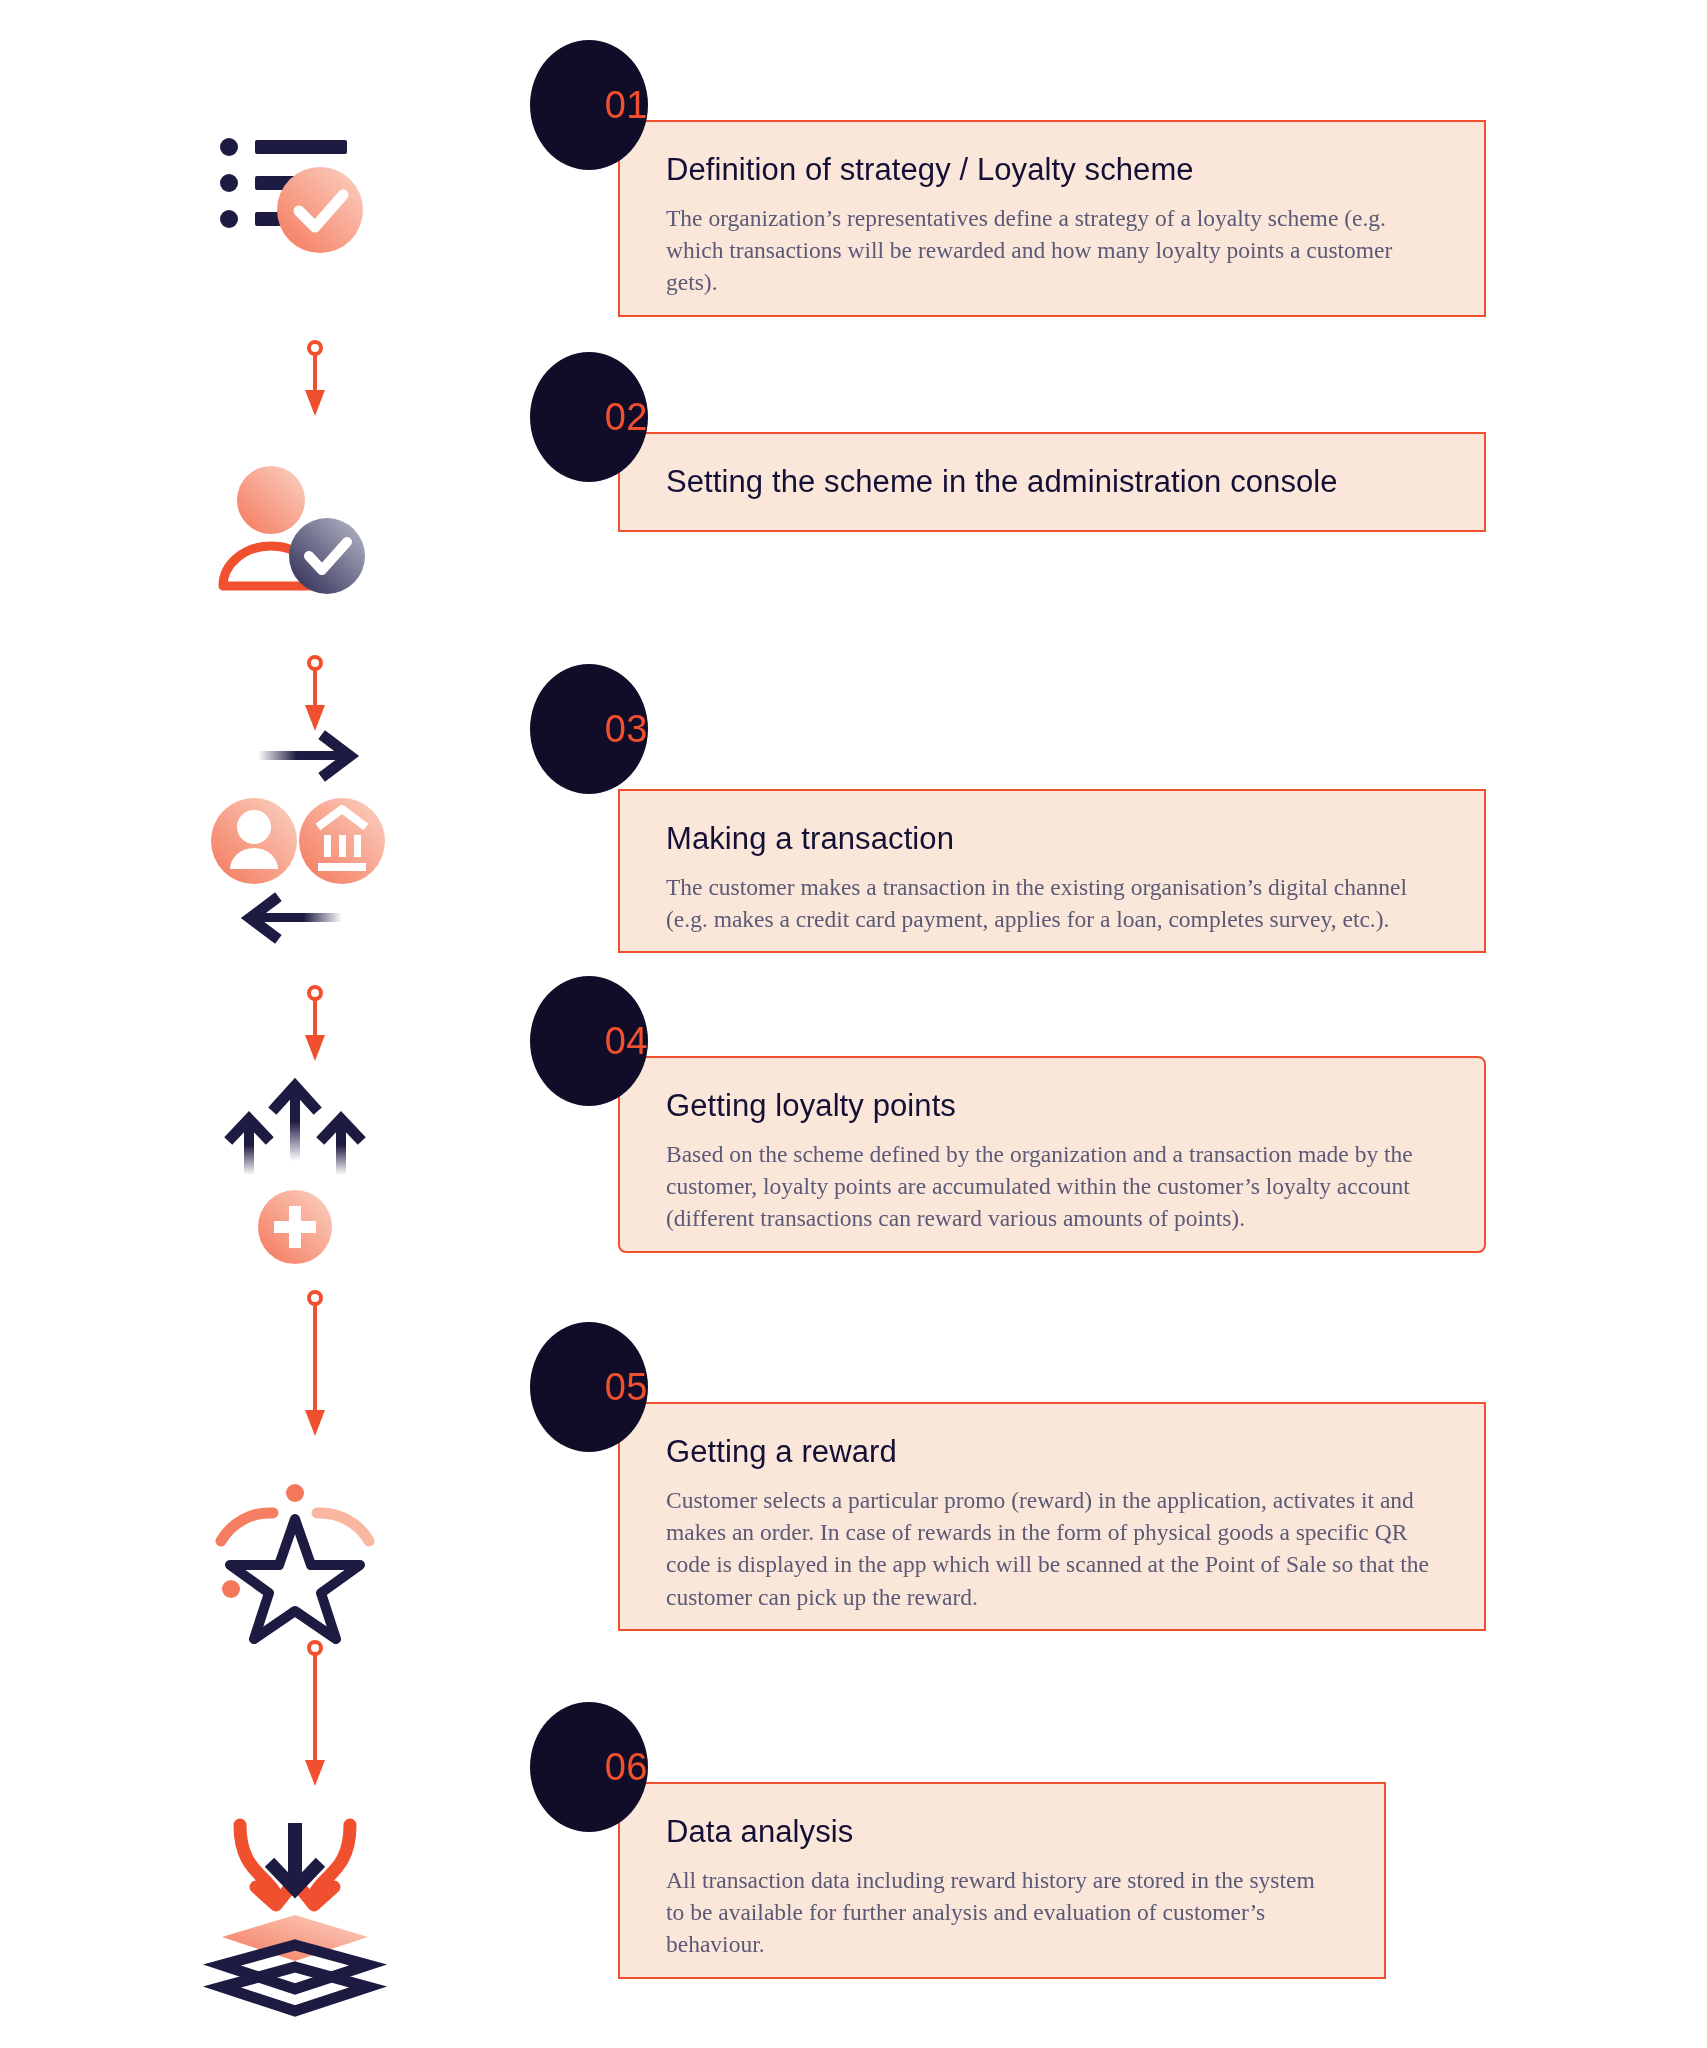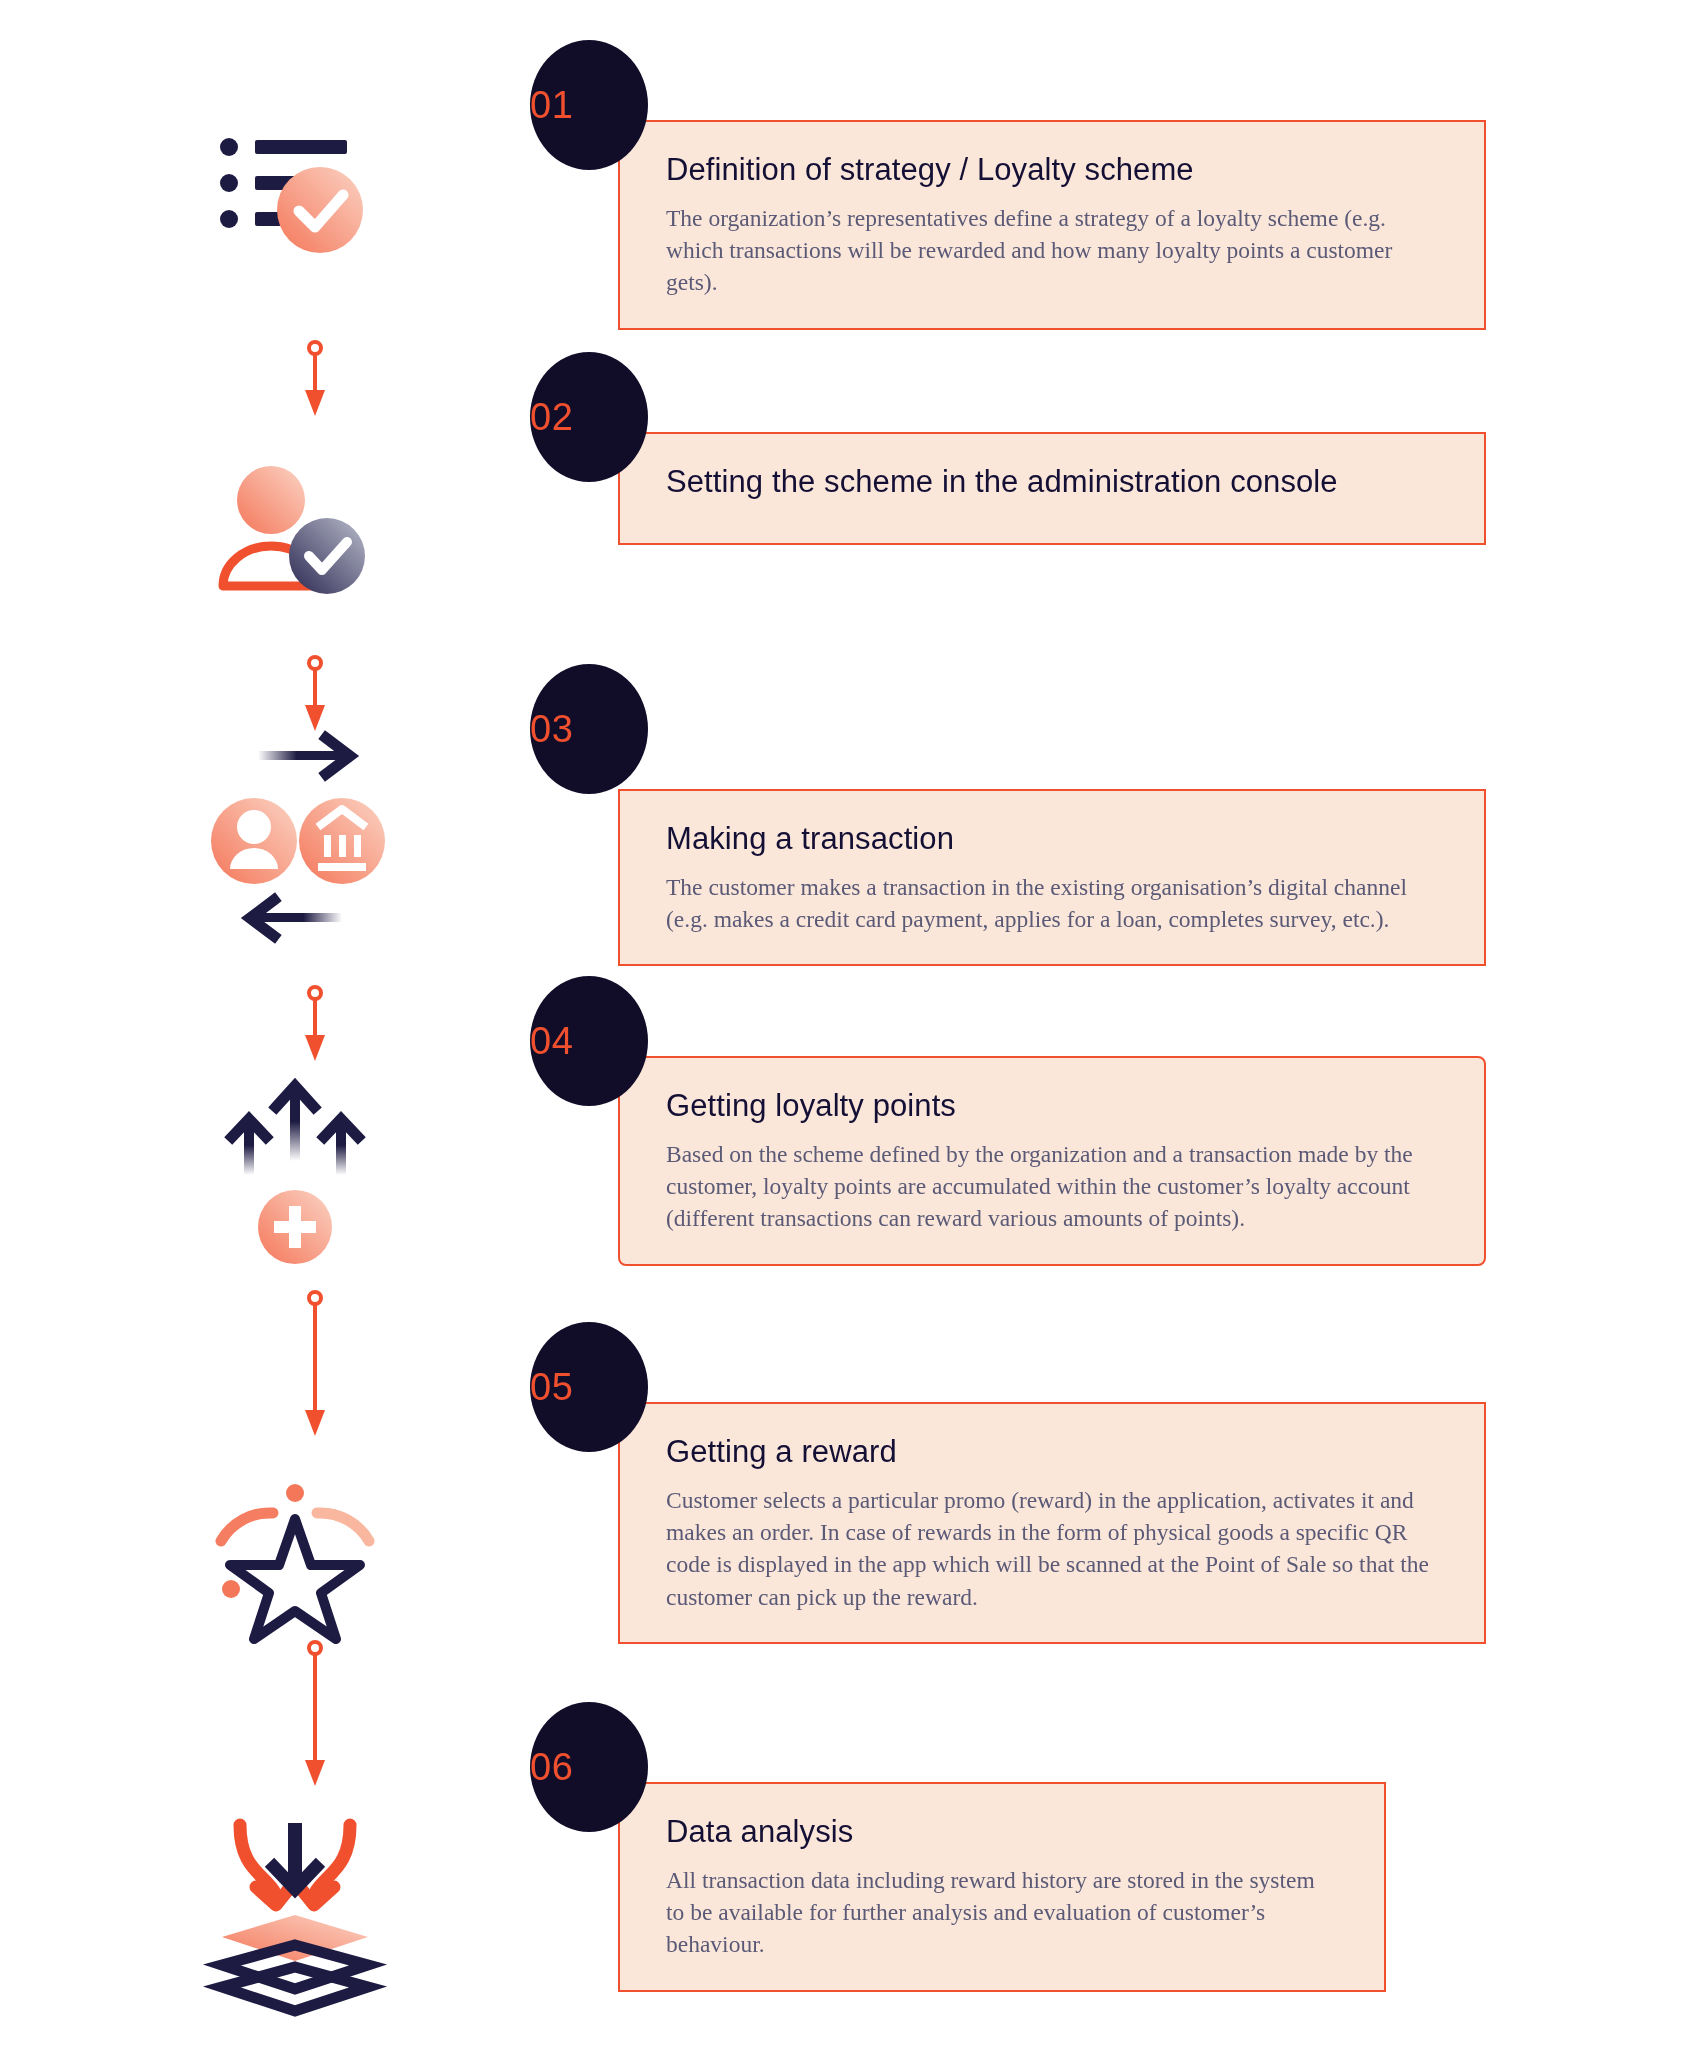--- a/index.html
+++ b/index.html
@@ -50,35 +50,35 @@
   .badge {
     position: absolute;
     left: 0;
     top: 0;
     width: 118px;
     height: 130px;
     border-radius: 50%;
     background: #110d28;
     display: flex;
     align-items: center;
-    justify-content: flex-start;
+    justify-content: flex-end;
     z-index: 5;
   }
   .badge-num {
     color: #f1502f;
     font-size: 38px;
     font-weight: 400;
     letter-spacing: 0.5px;
     font-family: "Liberation Sans", sans-serif;
   }
   .card {
     position: absolute;
     background: #fbe6da;
     border: 2px solid #f1502f;
-    padding: 30px 46px 29px 46px;
+    padding: 30px 46px 16px 46px;
   }
   .card-title {
     color: #141035;
     font-size: 31px;
     font-weight: 400;
     letter-spacing: 0.1px;
     margin-bottom: 14px;
     white-space: nowrap;
   }
   .card-body {

